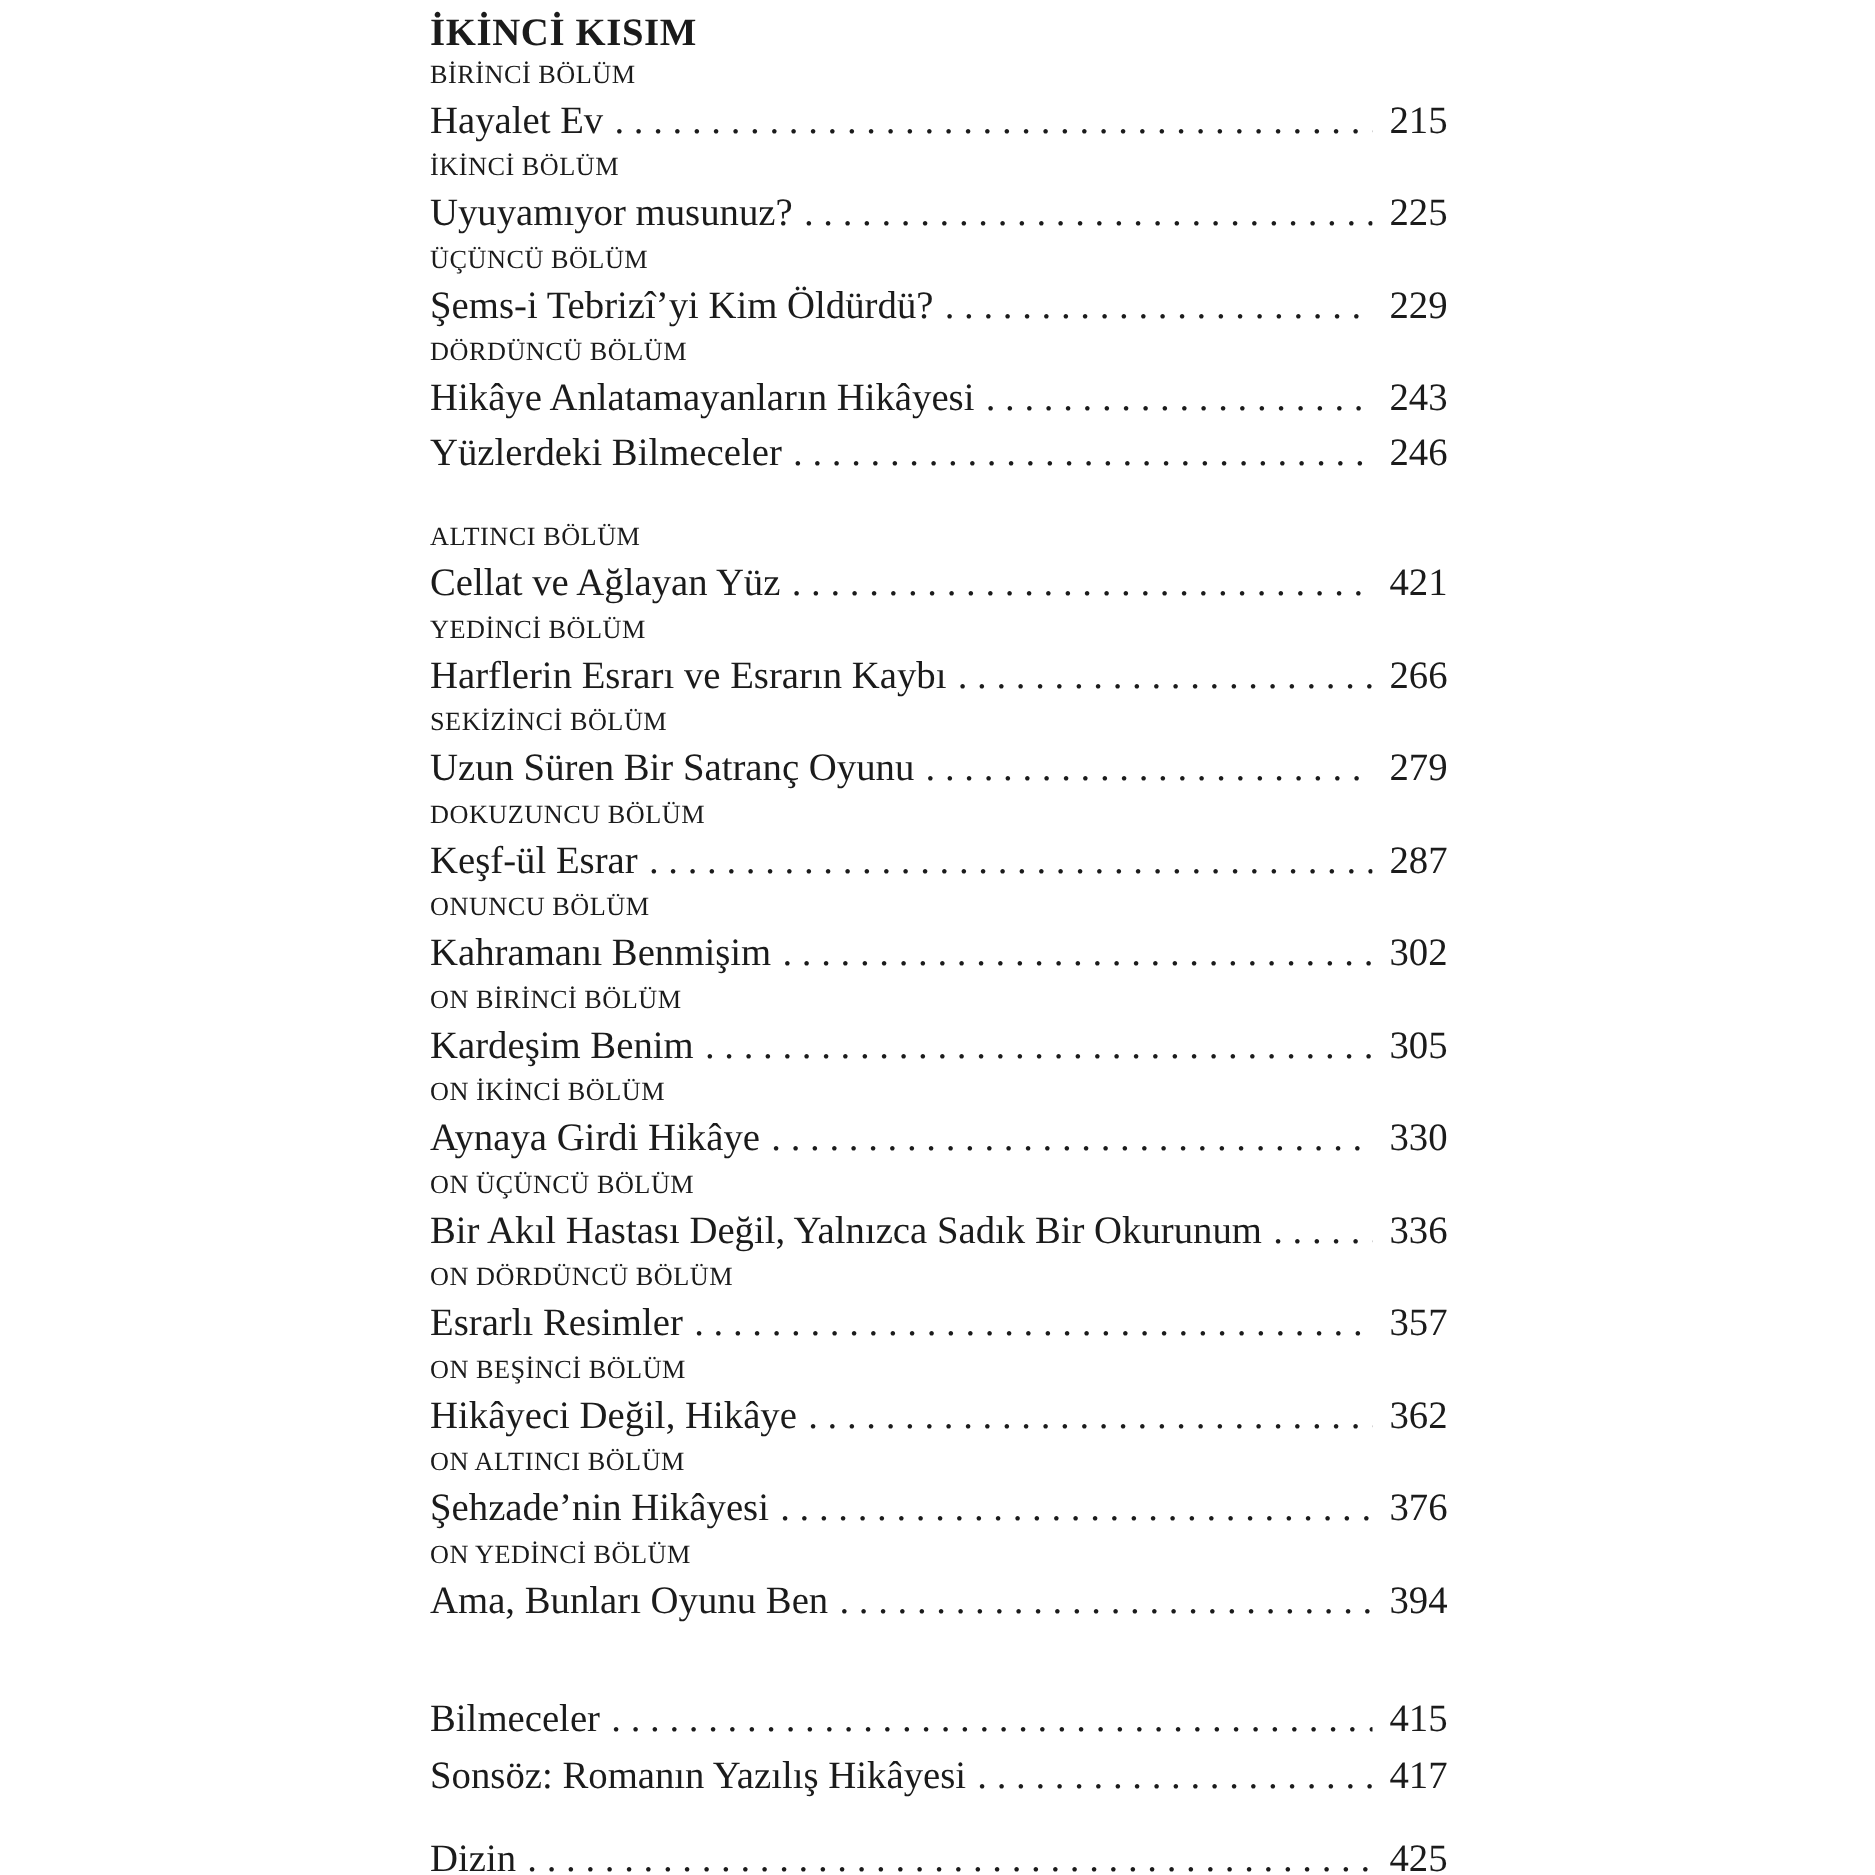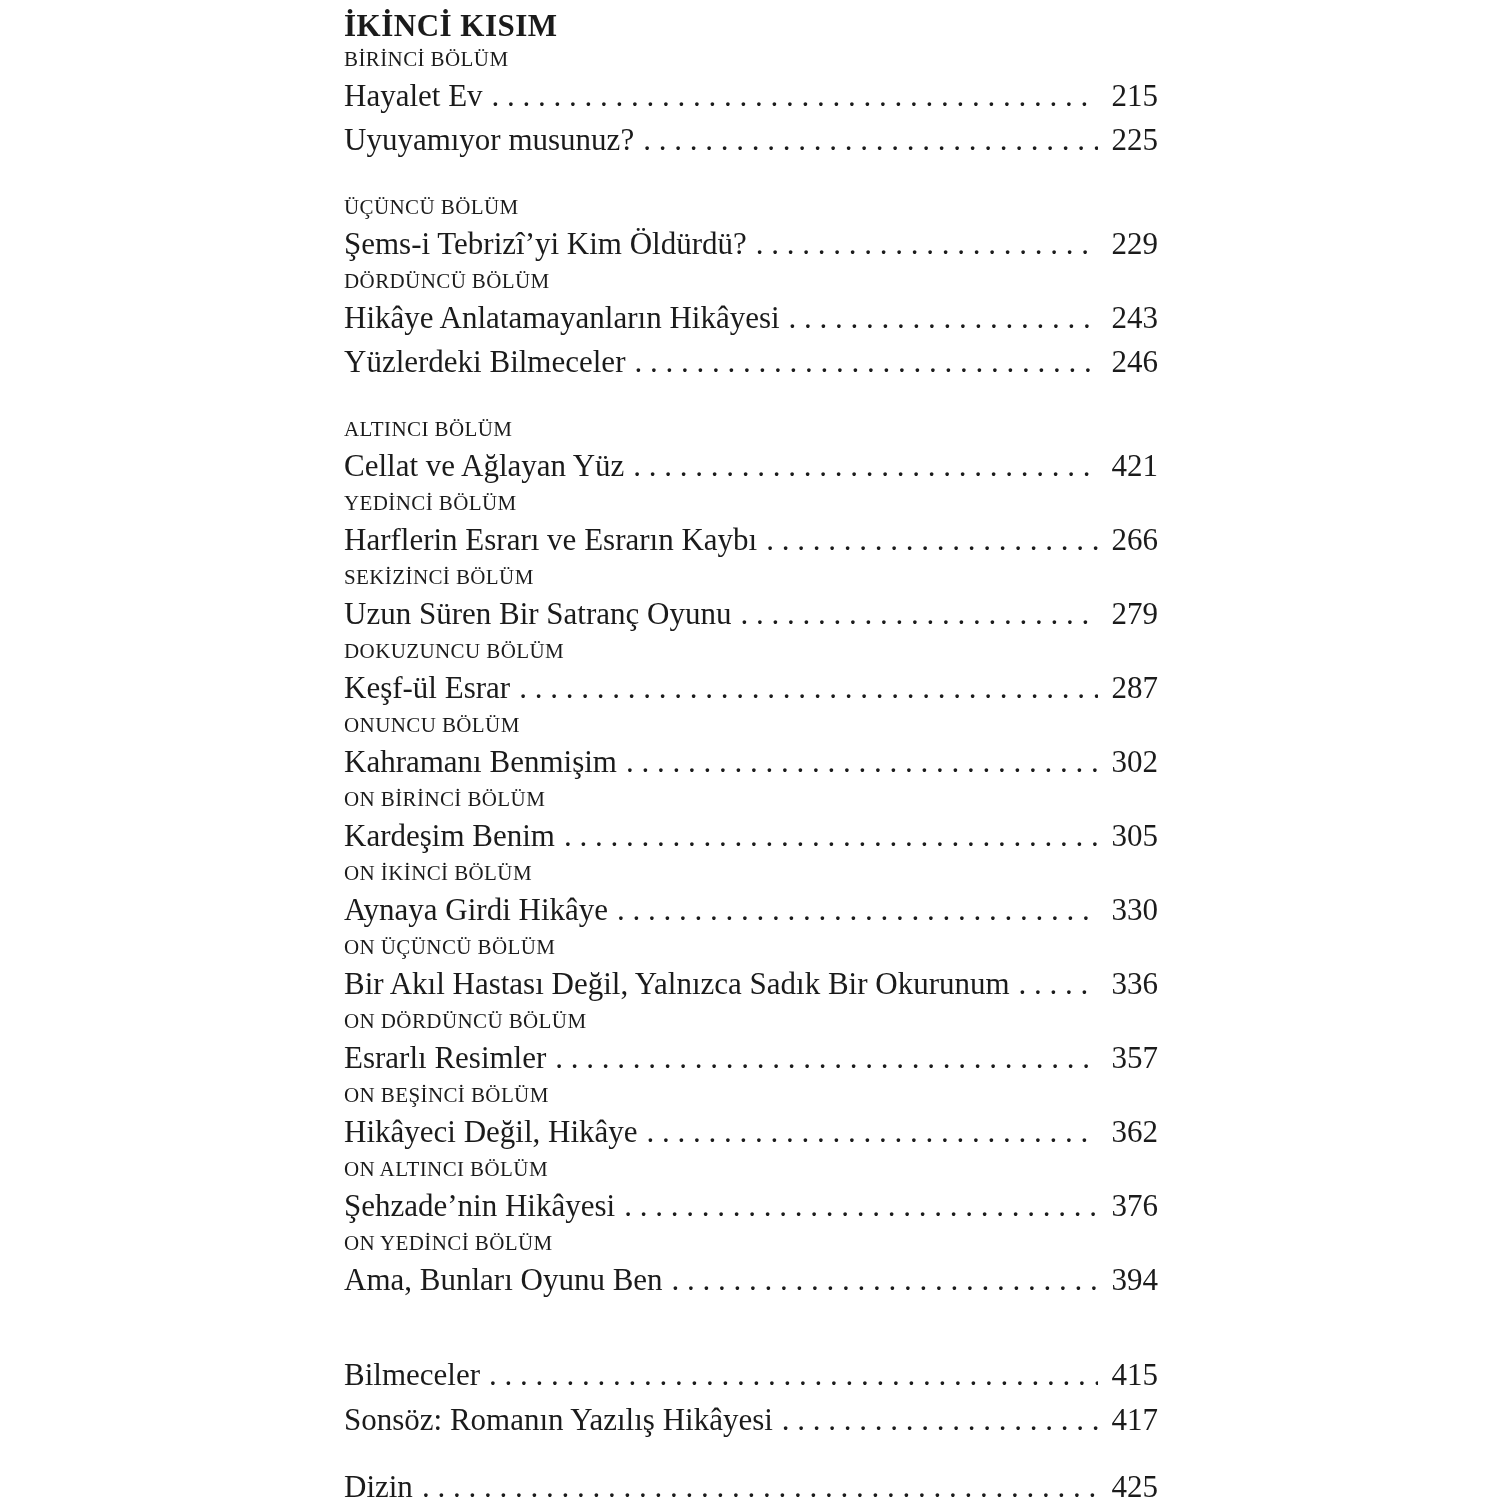--- a/index.html
+++ b/index.html
@@ -70,20 +70,21 @@
   <div class="block">
     <div class="label">BİRİNCİ BÖLÜM</div>
     <div class="toc-row">
       <span class="t">Hayalet Ev</span>
       <span class="leader">. . . . . . . . . . . . . . . . . . . . . . . . . . . . . . . . . . . . . . . . . . . . . . . . . . . . . . . . . . . . . . . . . . . . . . . . . . . . . . . . </span>
       <span class="pg">215</span>
     </div>
   </div>
 
   <div class="block">
+    <div class="label">İKİNCİ BÖLÜM</div>
     <div class="toc-row">
       <span class="t">Uyuyamıyor musunuz?</span>
       <span class="leader">. . . . . . . . . . . . . . . . . . . . . . . . . . . . . . . . . . . . . . . . . . . . . . . . . . . . . . . . . . . . . . . . . . . . . . . . . . . . . . . . </span>
       <span class="pg">225</span>
     </div>
   </div>
 
   <div class="block">
     <div class="label">ÜÇÜNCÜ BÖLÜM</div>
     <div class="toc-row">

